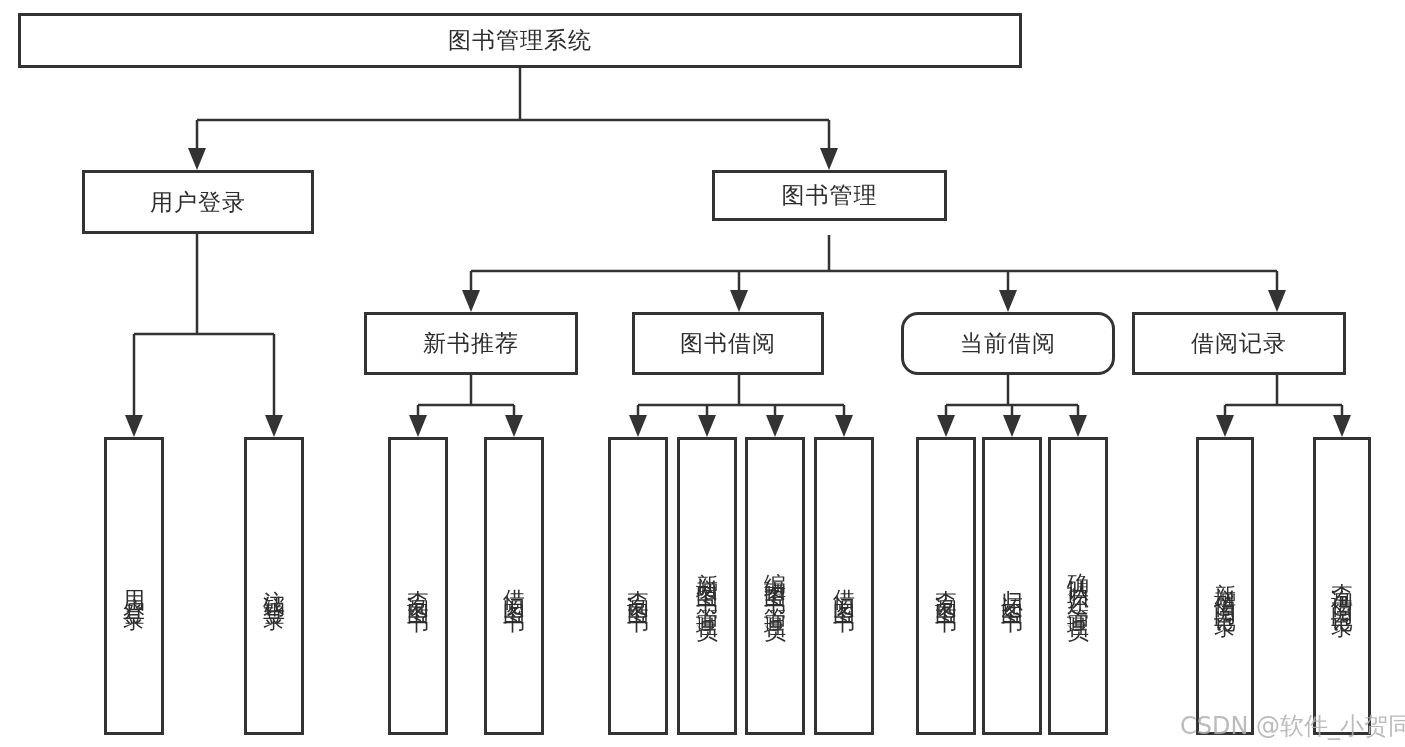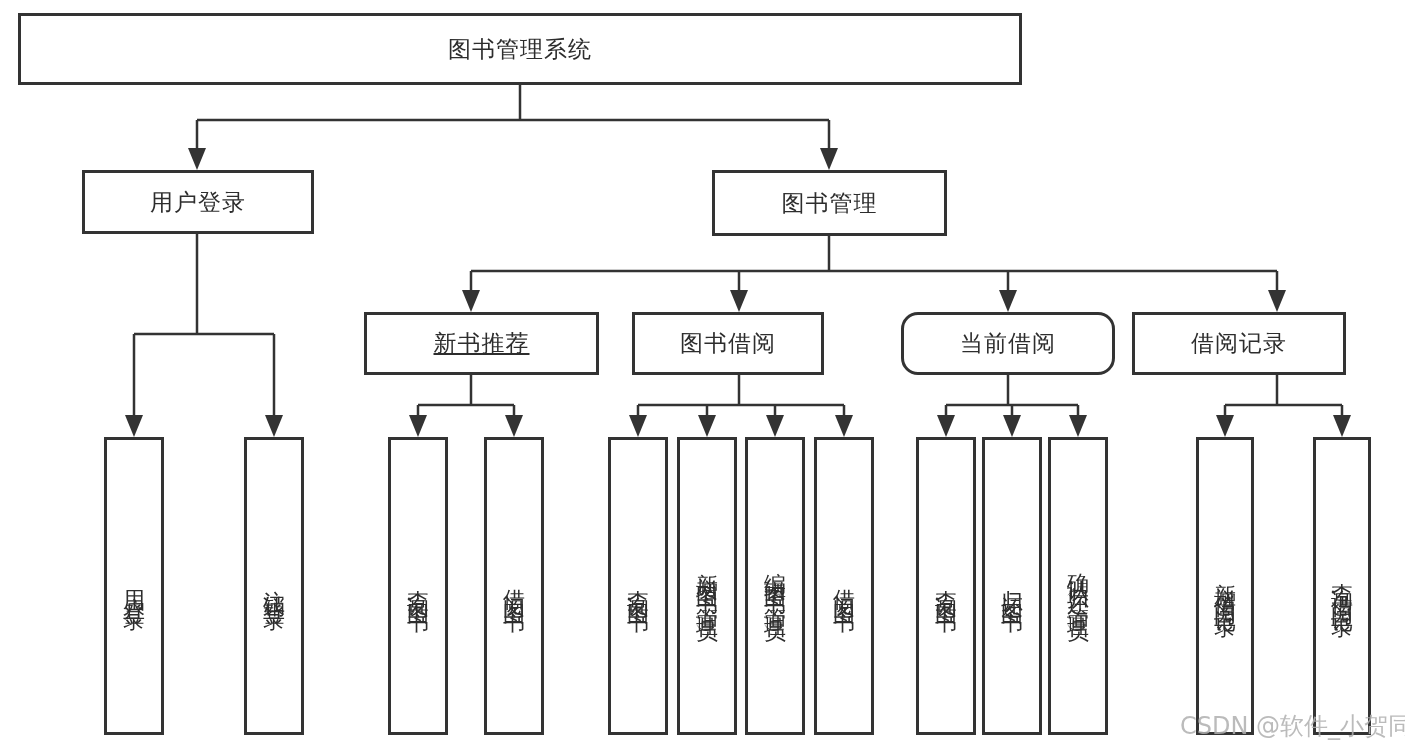--- a/index.html
+++ b/index.html
@@ -119,32 +119,32 @@
       <polygon points="766,415 784,415 775,437"></polygon>
       <polygon points="835,415 853,415 844,437"></polygon>
       <polygon points="937,415 955,415 946,437"></polygon>
       <polygon points="1003,415 1021,415 1012,437"></polygon>
       <polygon points="1069,415 1087,415 1078,437"></polygon>
       <polygon points="1216,415 1234,415 1225,437"></polygon>
       <polygon points="1333,415 1351,415 1342,437"></polygon>
     </g>
   </svg>
 
-  <div class="node" style="left:18px; top:13px; width:1004px; height:72px;">
+  <div class="node" style="left:18px; top:13px; width:1004px; height:55px;">
     <span class="hlabel">图书管理系统</span>
   </div>
 
   <div class="node" style="left:82px; top:170px; width:232px; height:64px;">
     <span class="hlabel">用户登录</span>
   </div>
-  <div class="node" style="left:712px; top:170px; width:235px; height:66px;align-items:center;">
+  <div class="node" style="left:712px; top:170px; width:235px; height:51px;align-items:center;">
     <span class="hlabel">图书管理</span>
   </div>
 
-  <div class="node" style="left:364px; top:312px; width:235px; height:63px;text-decoration:underline;">
+  <div class="node" style="left:364px; top:312px; width:214px; height:63px;">
     <span class="hlabel">新书推荐</span>
   </div>
   <div class="node" style="left:632px; top:312px; width:192px; height:63px;">
     <span class="hlabel">图书借阅</span>
   </div>
   <div class="node" style="left:901px; top:312px; width:214px; height:63px;border-radius:17px;">
     <span class="hlabel">当前借阅</span>
   </div>
   <div class="node" style="left:1132px; top:312px; width:214px; height:63px;">
     <span class="hlabel">借阅记录</span>

